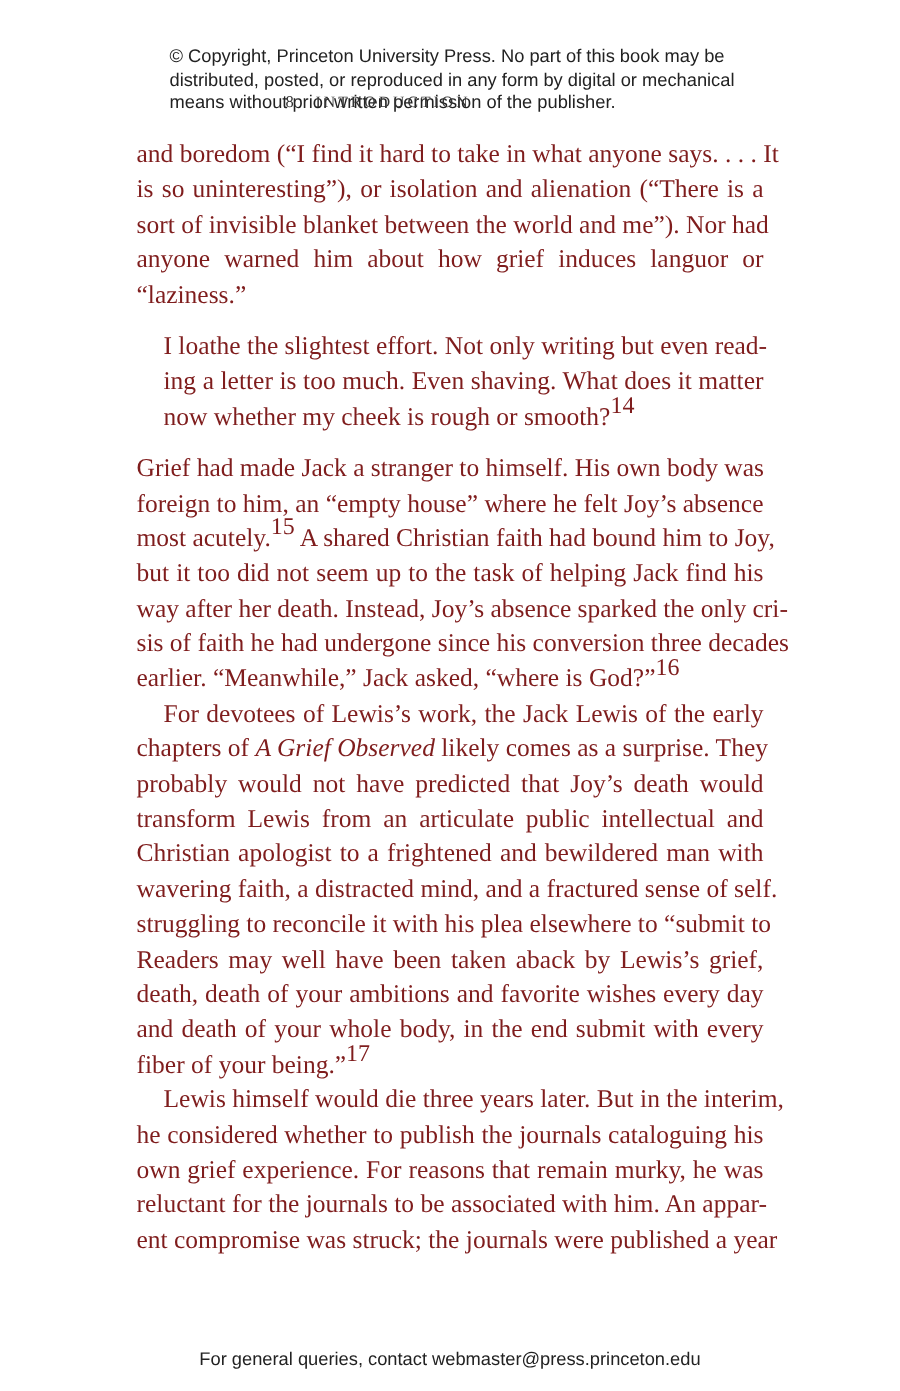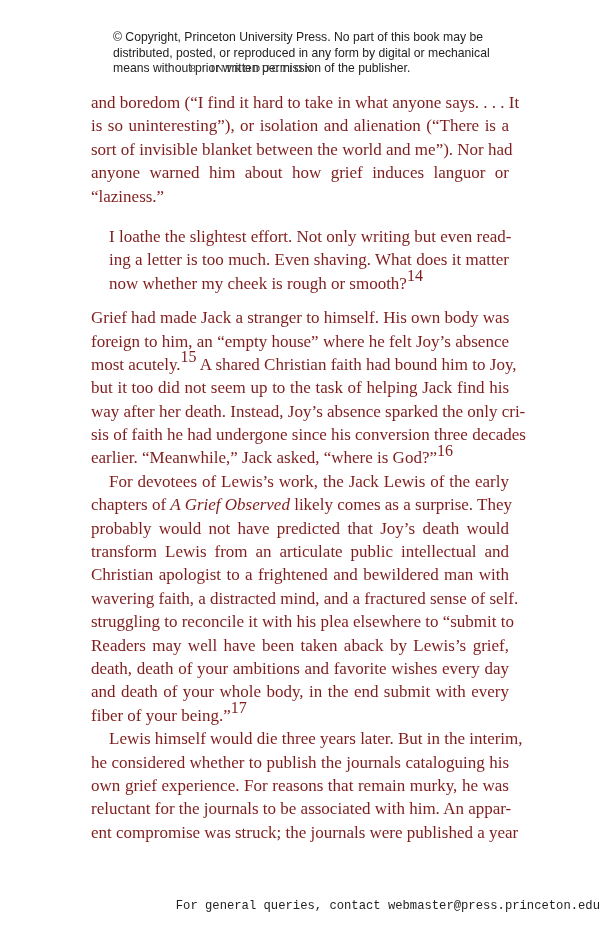--- a/index.html
+++ b/index.html
@@ -15,26 +15,26 @@
       font-family: "Liberation Serif", serif; font-size: 10.5px; letter-spacing: 2px; color: #333;
     }
     .running-head .pg { margin-right: 10px; letter-spacing: 0; font-size: 11px; }
     .body-text {
       position: absolute; left: 91px; top: 91px; width: 418px;
       font-family: "Liberation Serif", serif; font-size: 17px; line-height: 23.4px; color: #7f1d1d;
     }
     .line { display: block; text-align: justify; text-align-last: justify; white-space: nowrap; height: 23.4px; }
     .line.last { text-align-last: left; }
     .line.indent { padding-left: 18px; }
-    .quote { margin: 17px 0 11px 18px; }
+    .quote { margin: 11px 0 11px 18px; }
     .quote .line { width: 400px; }
     sup { font-size: 16px; line-height: 0; position: relative; top: -1px; vertical-align: super; }
     .footer {
-      position: absolute; left: 0; top: 899px; width: 600px; text-align: right;
-      font-family: Liberation Mono, monospace; font-size: 12.2px; color: #222;
+      position: absolute; left: 0; top: 899px; width: 600px; text-align: center;
+      font-family: Liberation Sans, sans-serif; font-size: 12.2px; color: #222;
     }
   </style>
 </head>
 <body>
 
 <div class="notice">
   <div>© Copyright, Princeton University Press. No part of this book may be</div>
   <div>distributed, posted, or reproduced in any form by digital or mechanical</div>
   <div>means without prior written permission of the publisher.</div>
 </div>

